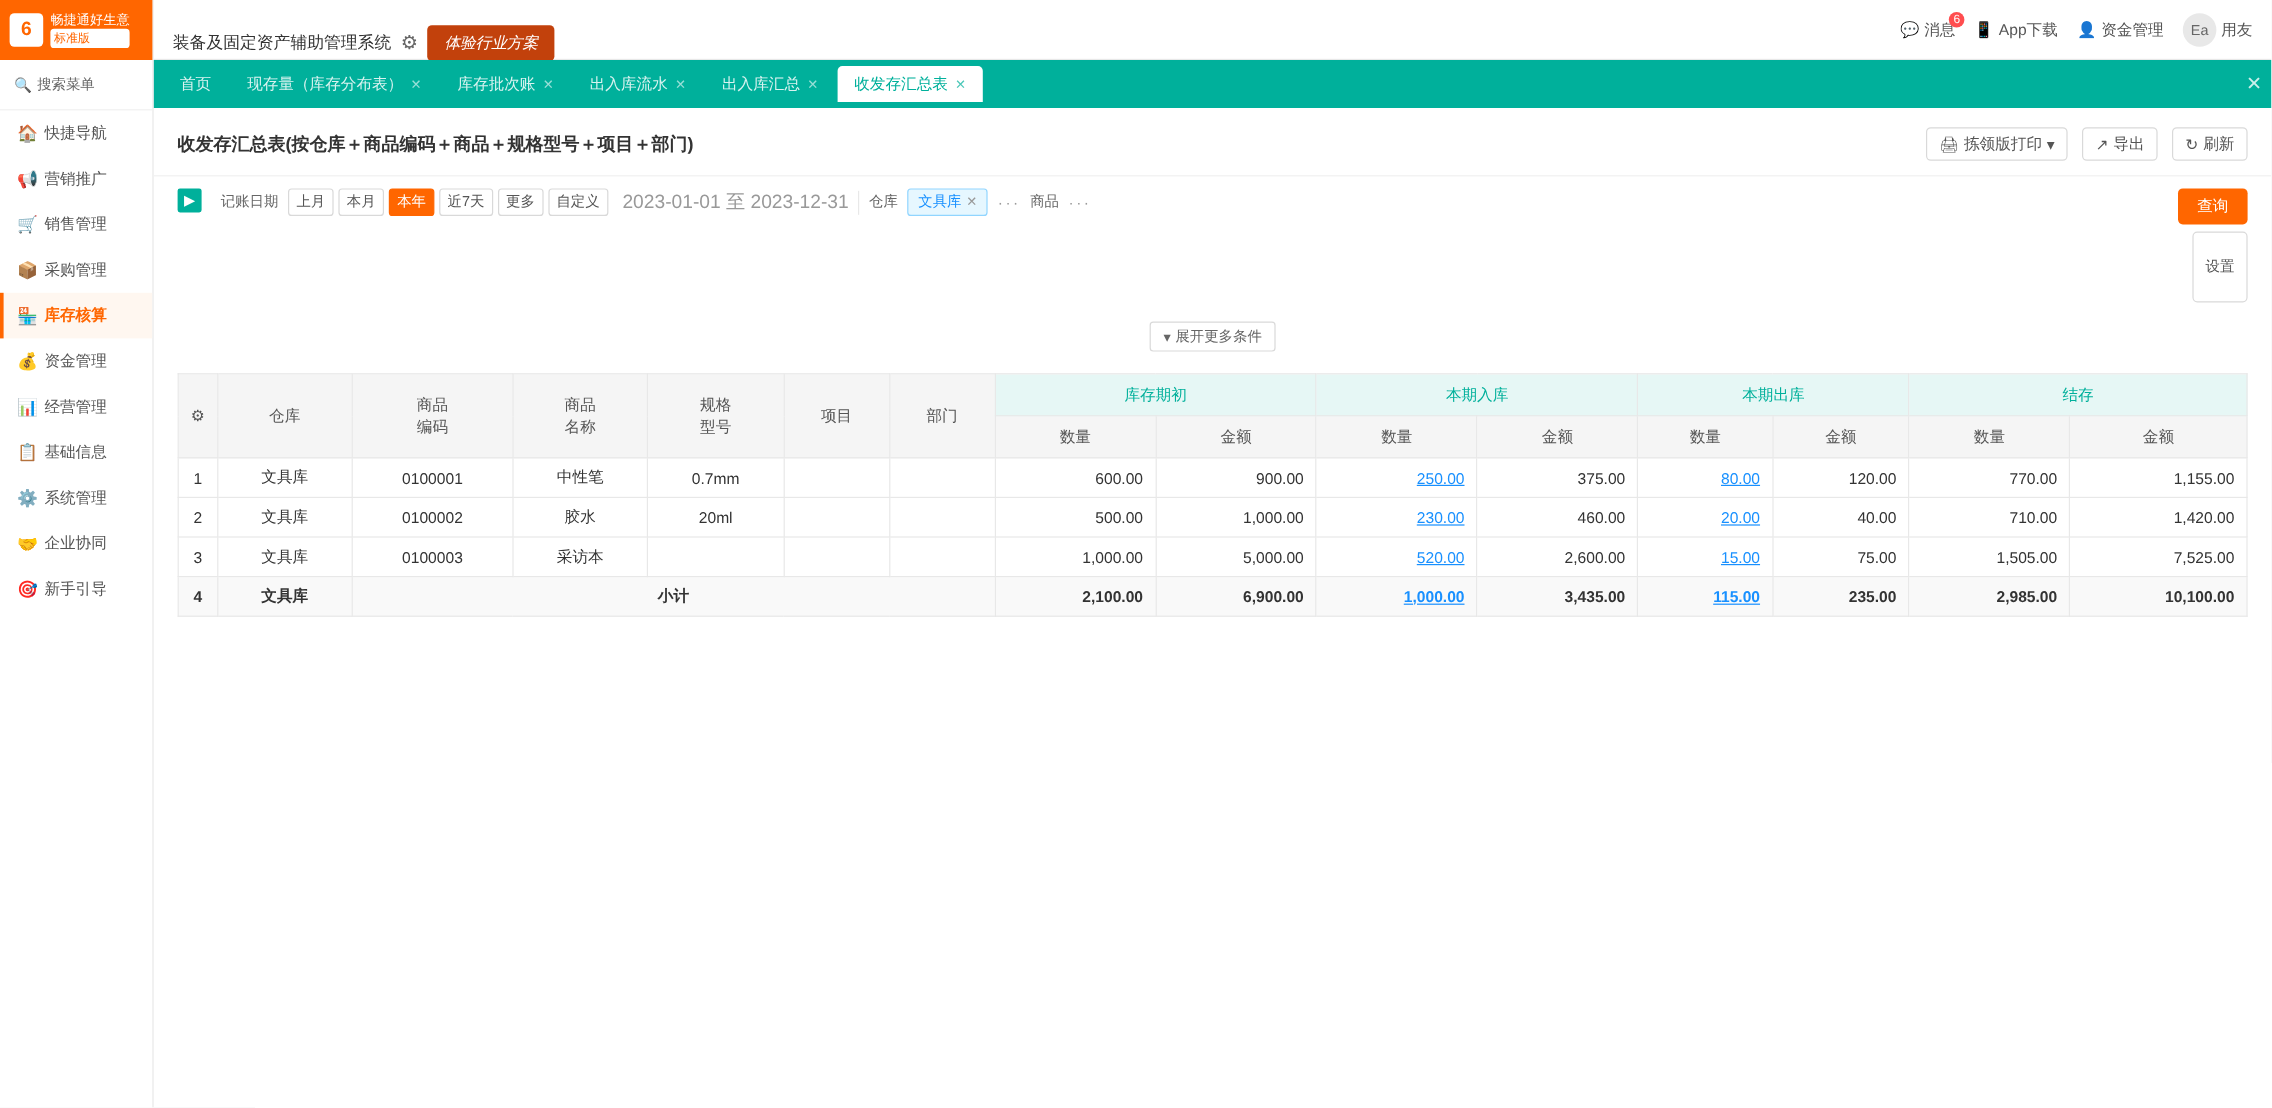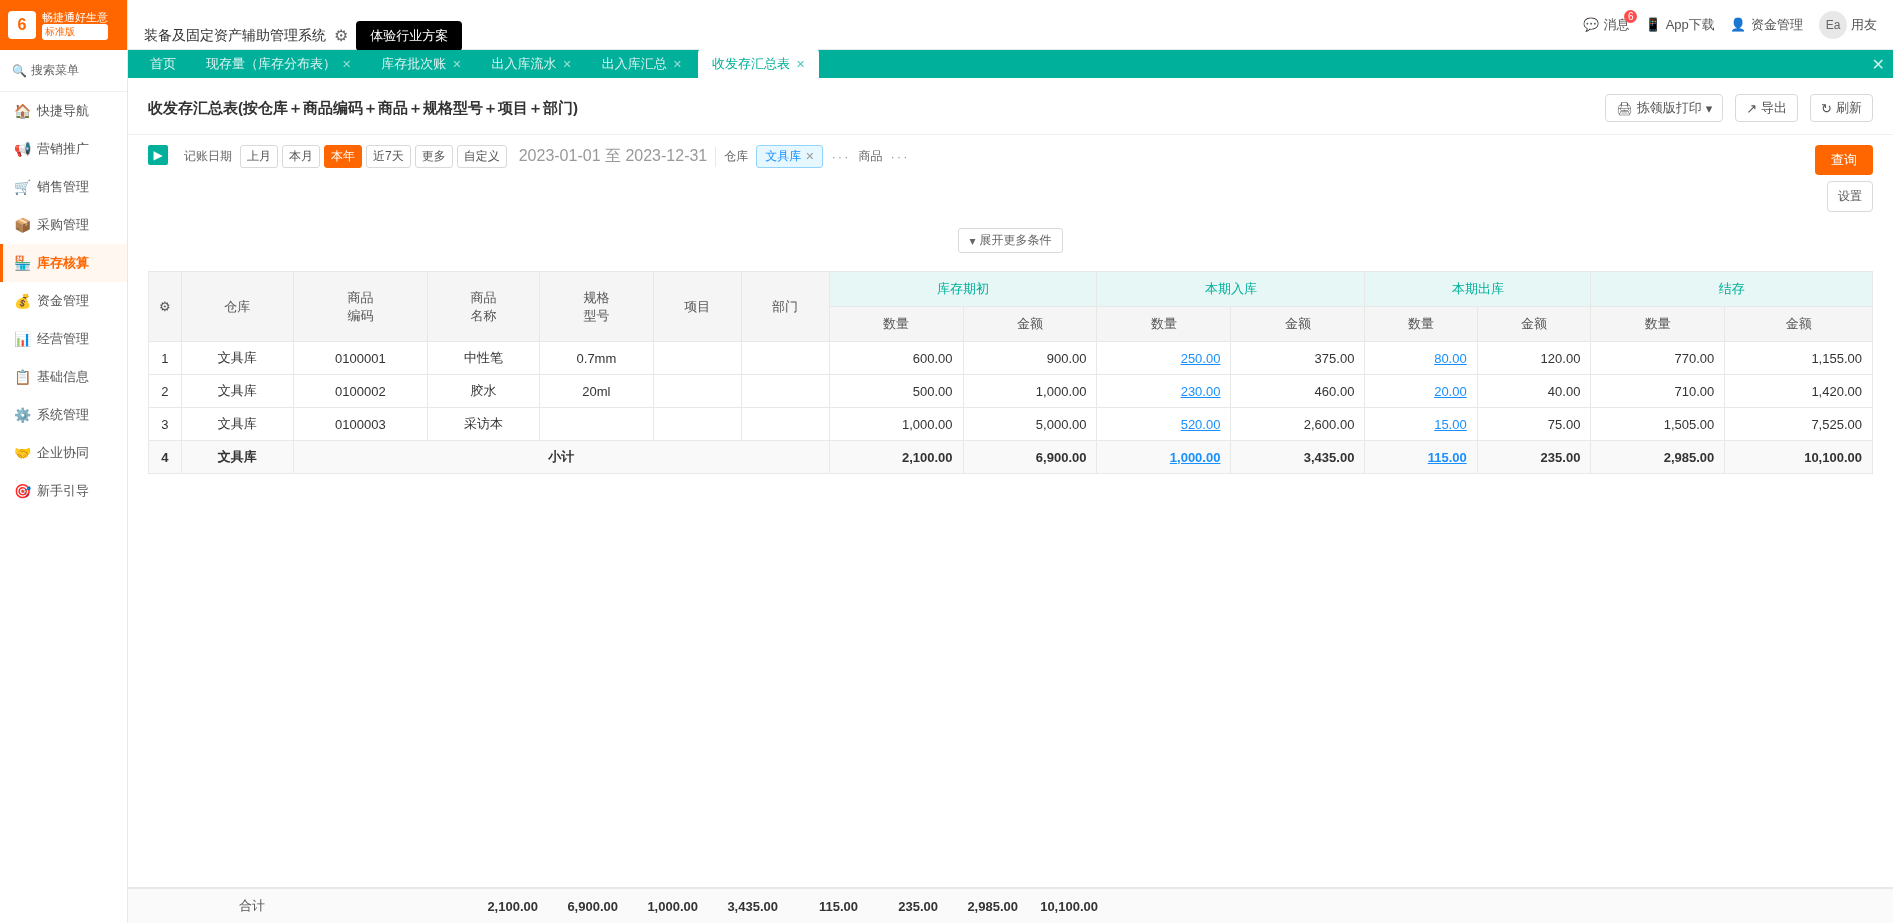--- a/index.html
+++ b/index.html
@@ -20,28 +20,28 @@
     .sidebar-item-icon { width: 16px; height: 16px; display: flex; align-items: center; justify-content: center; font-size: 14px; }
 
     
     .main { flex: 1; display: flex; flex-direction: column; overflow: hidden; }
 
     
     .top-header { height: 50px; background: #fff; border-bottom: 1px solid #e8e8e8; display: flex; align-items: center; justify-content: space-between; padding: 0 16px; }
     .top-header-left { display: flex; align-items: center; gap: 8px; margin-top: 22px; }
     .system-name { font-size: 14px; color: #333; }
     .header-gear { color: #666; cursor: pointer; font-size: 16px; }
-    .trial-btn { background: #000000; color: #fff; border: none; border-radius: 4px; padding: 6px 14px; cursor: pointer; font-size: 13px; }
+    .trial-btn { background: #c2410c; color: #fff; border: none; border-radius: 4px; padding: 6px 14px; cursor: pointer; font-size: 13px; font-style: italic; }
     .top-header-right { display: flex; align-items: center; gap: 16px; color: #555; font-size: 13px; }
     .header-icon-item { display: flex; align-items: center; gap: 4px; cursor: pointer; position: relative; }
     .badge { background: #ff4d4f; color: #fff; border-radius: 10px; font-size: 10px; padding: 1px 4px; position: absolute; top: -6px; right: -8px; }
     .user-avatar { width: 28px; height: 28px; background: #e8e8e8; border-radius: 50%; display: flex; align-items: center; justify-content: center; font-size: 12px; color: #666; }
 
     
-    .tab-bar { background: #00b09b; display: flex; align-items: center; padding: 0 8px; height: 28px; gap: 2px; }
+    .tab-bar { background: #00b09b; display: flex; align-items: center; padding: 0 8px; height: 40px; gap: 2px; }
     .tab-item { display: flex; align-items: center; gap: 4px; padding: 6px 14px; cursor: pointer; font-size: 13px; color: rgba(255,255,255,0.85); border-radius: 4px 4px 0 0; position: relative; }
     .tab-item.active { background: #fff; color: #00b09b; font-weight: 500; }
     .tab-close { font-size: 11px; color: inherit; opacity: 0.7; cursor: pointer; margin-left: 2px; }
     .tab-bar-close { margin-left: auto; color: #fff; cursor: pointer; font-size: 16px; opacity: 0.8; }
 
     
     .page-content { flex: 1; overflow-y: auto; background: #f0f2f5; padding: 0; }
     .content-inner { background: #fff; margin: 0; min-height: 100%; }
 
     
@@ -54,21 +54,21 @@
     .date-btn { padding: 2px 6px; border: 1px solid #d9d9d9; border-radius: 3px; cursor: pointer; font-size: 12px; color: #555; background: #fff; }
     .date-btn.active { background: #ff6600; color: #fff; border-color: #ff6600; }
     .date-range { font-size: 16px; color: #999; margin-left: 4px; }
     .filter-divider { width: 1px; height: 20px; background: #e8e8e8; }
     .warehouse-tag { display: flex; align-items: center; gap: 4px; background: #e6f7ff; border: 1px solid #91d5ff; border-radius: 3px; padding: 2px 8px; font-size: 12px; color: #1890ff; }
     .warehouse-tag-close { cursor: pointer; color: #999; font-size: 11px; }
     .filter-dots { color: #999; cursor: pointer; letter-spacing: 2px; }
     .expand-row { padding: 6px 20px; display: flex; justify-content: center; }
     .expand-btn { display: flex; align-items: center; gap: 4px; color: #666; font-size: 12px; cursor: pointer; border: 1px solid #d9d9d9; border-radius: 3px; padding: 3px 10px; background: #fff; }
     .query-btn { background: #ff6600; color: #fff; border: none; border-radius: 4px; padding: 6px 16px; cursor: pointer; font-size: 13px; }
-    .settings-btn { background: #fff; color: #555; border: 1px solid #d9d9d9; border-radius: 4px; padding: 6px 10px; cursor: pointer; font-size: 12px; }
+    .settings-btn { background: #fff; color: #555; border: 1px solid #d9d9d9; border-radius: 4px; padding: 20px 10px; cursor: pointer; font-size: 12px; }
 
     
     .table-area { padding: 0 20px 20px; }
     .data-table { width: 100%; border-collapse: collapse; font-size: 13px; margin-top: 12px; }
     .data-table th { background: #f5f5f5; border: 1px solid #e8e8e8; padding: 8px 10px; text-align: center; font-weight: 500; color: #555; white-space: nowrap; }
     .data-table td { border: 1px solid #e8e8e8; padding: 7px 10px; text-align: center; color: #333; }
     .data-table .subtotal-row td { font-weight: bold; background: #f9f9f9; }
     .data-table .number-cell { text-align: right; }
     .data-table .link-cell { color: #1890ff; text-decoration: underline; cursor: pointer; }
     .col-gear { width: 30px; }
@@ -370,27 +370,14 @@
               <td class="number-cell"><strong>2,985.00</strong></td>
               <td class="number-cell"><strong>10,100.00</strong></td>
             </tr>
           </tbody>
         </table>
       </div>
 
     </div>
   </div>
 
-  <div class="footer-total">
-    <span style="min-width:320px; padding-right:20px; font-weight:normal; color:#555;">　　　　　　　合计</span>
-    <div class="footer-values">
-      <span class="footer-cell">2,100.00</span>
-      <span class="footer-cell">6,900.00</span>
-      <span class="footer-cell">1,000.00</span>
-      <span class="footer-cell">3,435.00</span>
-      <span class="footer-cell">115.00</span>
-      <span class="footer-cell">235.00</span>
-      <span class="footer-cell">2,985.00</span>
-      <span class="footer-cell">10,100.00</span>
-    </div>
-  </div>
 
 </div>
 
 </body></html>

